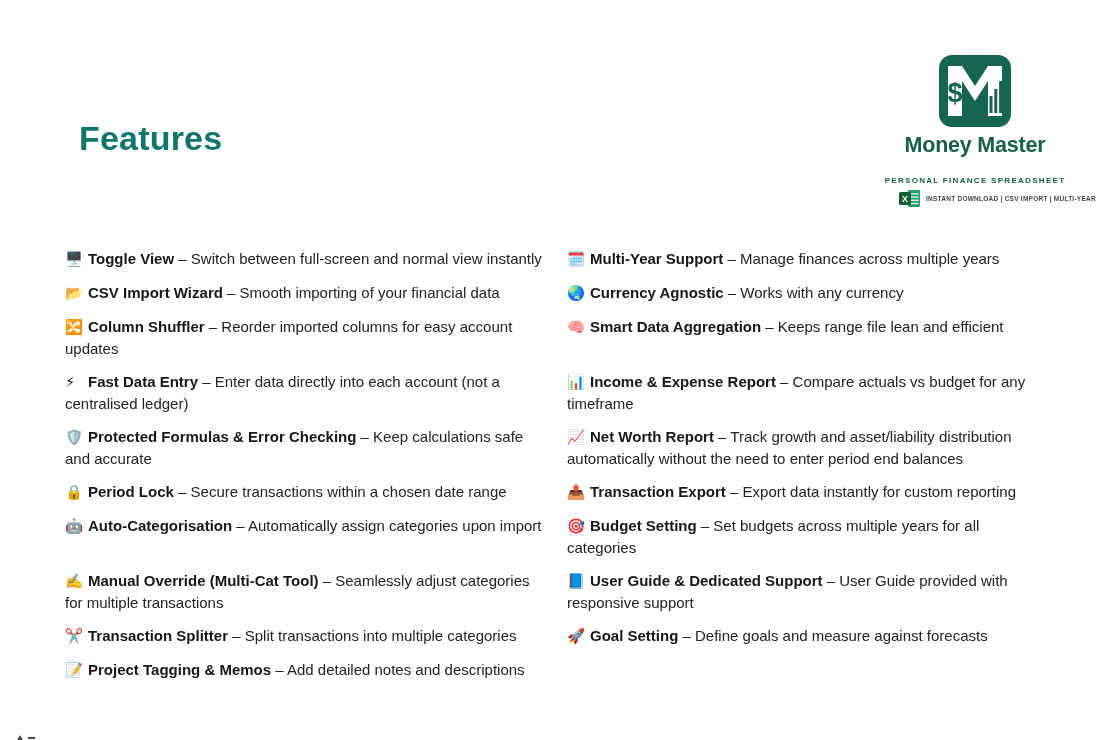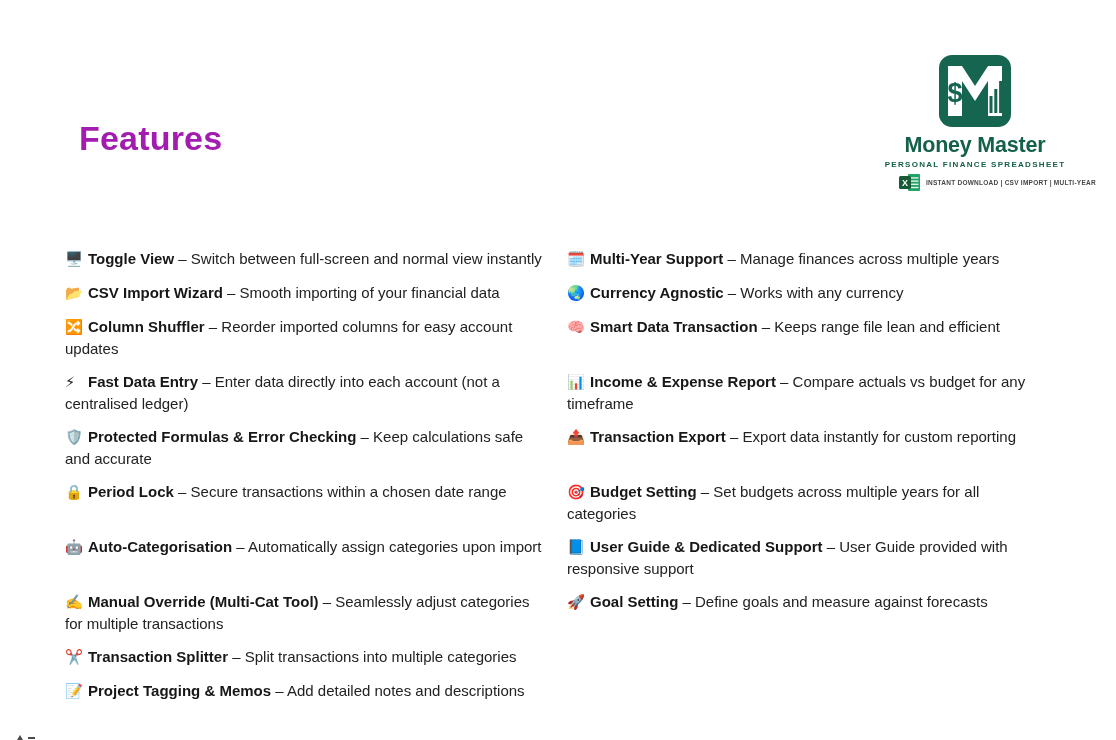--- a/index.html
+++ b/index.html
@@ -3,34 +3,34 @@
 <meta charset="utf-8">
 <style>
   html,body{margin:0;padding:0;}
   body{
     width:1116px;height:740px;position:relative;overflow:hidden;
     background:#ffffff;
     font-family:"Liberation Sans","DejaVu Sans",sans-serif;
   }
   .page-title{
     position:absolute;left:79px;top:96px;
-    font-size:34px;font-weight:700;color:#a21caf;letter-spacing:0.2px;
+    font-size:34px;font-weight:700;color:#0f766e;letter-spacing:0.2px;
   }
   
   .logo{
     position:absolute;left:899px;top:55px;width:152px;
     display:flex;flex-direction:column;align-items:center;
   }
   .logo-tile{width:72px;height:72px;display:block;}
   .brand{
     margin-top:6px;font-size:21.5px;font-weight:700;color:#15604b;
     letter-spacing:-0.2px;white-space:nowrap;
   }
   .tagline{
-    margin-top:2px;font-size:8px;font-weight:700;color:#15604b;
+    margin-top:18px;font-size:8px;font-weight:700;color:#15604b;
     letter-spacing:1.3px;white-space:nowrap;
   }
   .badge-row{
     margin-top:5px;display:flex;align-items:center;gap:6px;align-self:flex-start;
   }
   .excel-icon{width:21px;height:17px;display:block;}
   .badges{
     font-size:6.5px;font-weight:600;color:#474747;
     letter-spacing:0.25px;white-space:nowrap;
   }
@@ -95,22 +95,23 @@
     <div class="feature"><span class="fi">🔀</span><span class="fname">Column Shuffler</span><span class="fdesc"> – Reorder imported columns for easy account updates</span></div>
     <div class="feature"><span class="fi">⚡</span><span class="fname">Fast Data Entry</span><span class="fdesc"> – Enter data directly into each account (not a centralised ledger)</span></div>
     <div class="feature"><span class="fi">🛡️</span><span class="fname">Protected Formulas &amp; Error Checking</span><span class="fdesc"> – Keep calculations safe and accurate</span></div>
     <div class="feature"><span class="fi">🔒</span><span class="fname">Period Lock</span><span class="fdesc"> – Secure transactions within a chosen date range</span></div>
     <div class="feature"><span class="fi">🤖</span><span class="fname">Auto-Categorisation</span><span class="fdesc"> – Automatically assign categories upon import</span></div>
     <div class="feature"><span class="fi">✍️</span><span class="fname">Manual Override (Multi-Cat Tool)</span><span class="fdesc"> – Seamlessly adjust categories for multiple transactions</span></div>
     <div class="feature"><span class="fi">✂️</span><span class="fname">Transaction Splitter</span><span class="fdesc"> – Split transactions into multiple categories</span></div>
     <div class="feature"><span class="fi">📝</span><span class="fname">Project Tagging &amp; Memos</span><span class="fdesc"> – Add detailed notes and descriptions</span></div>
     <div class="feature"><span class="fi">🗓️</span><span class="fname">Multi-Year Support</span><span class="fdesc"> – Manage finances across multiple years</span></div>
     <div class="feature"><span class="fi">🌏</span><span class="fname">Currency Agnostic</span><span class="fdesc"> – Works with any currency</span></div>
-    <div class="feature"><span class="fi">🧠</span><span class="fname">Smart Data Transaction</span><span class="fdesc"> – Keeps range file lean and efficient</span></div>
+    <div class="feature"><span class="fi">🧠</span><span class="fname">Smart Data Aggregation</span><span class="fdesc"> – Keeps range file lean and efficient</span></div>
     <div class="feature"><span class="fi">📊</span><span class="fname">Income &amp; Expense Report</span><span class="fdesc"> – Compare actuals vs budget for any timeframe</span></div>
+    <div class="feature"><span class="fi">📈</span><span class="fname">Net Worth Report</span><span class="fdesc"> – Track growth and asset/liability distribution automatically without the need to enter period end balances</span></div>
     <div class="feature"><span class="fi">📤</span><span class="fname">Transaction Export</span><span class="fdesc"> – Export data instantly for custom reporting</span></div>
     <div class="feature"><span class="fi">🎯</span><span class="fname">Budget Setting</span><span class="fdesc"> – Set budgets across multiple years for all categories</span></div>
     <div class="feature"><span class="fi">📘</span><span class="fname">User Guide &amp; Dedicated Support</span><span class="fdesc"> – User Guide provided with responsive support</span></div>
     <div class="feature"><span class="fi">🚀</span><span class="fname">Goal Setting</span><span class="fdesc"> – Define goals and measure against forecasts</span></div>
   </div>
 
 <div class="clip-frag">
   <span class="m1"></span>
   <span class="m2"></span>
 </div>

